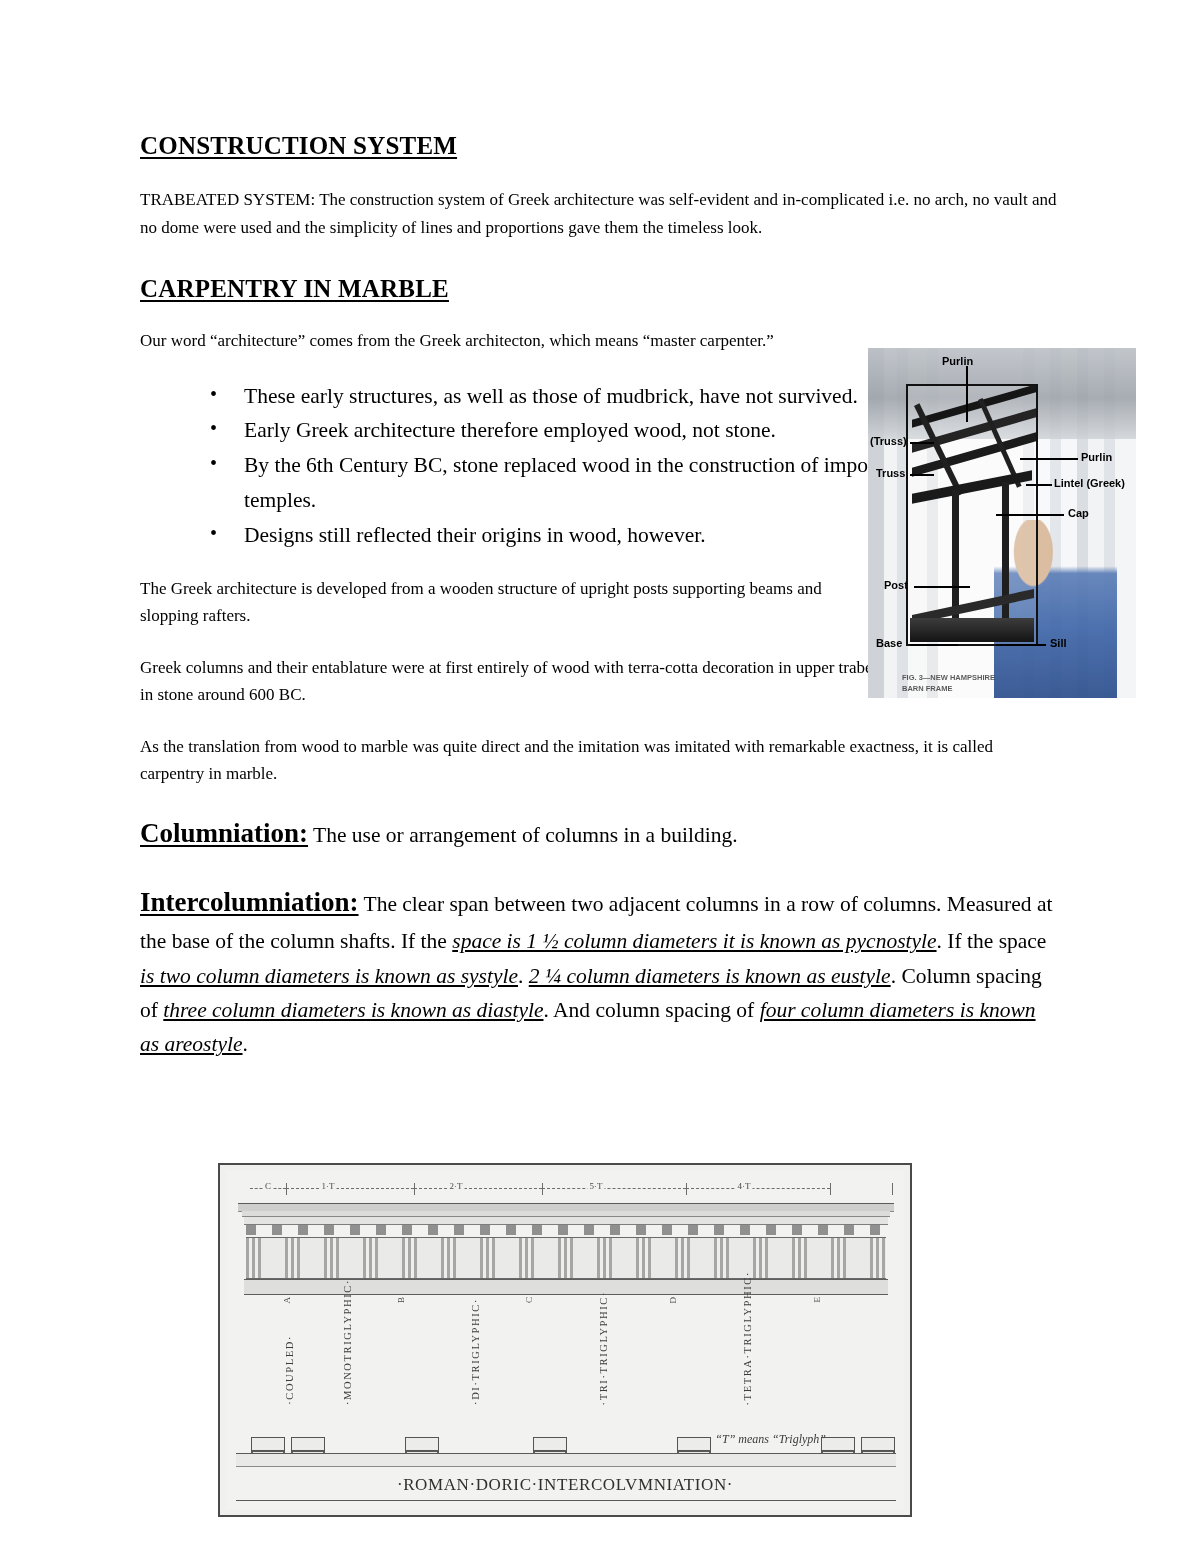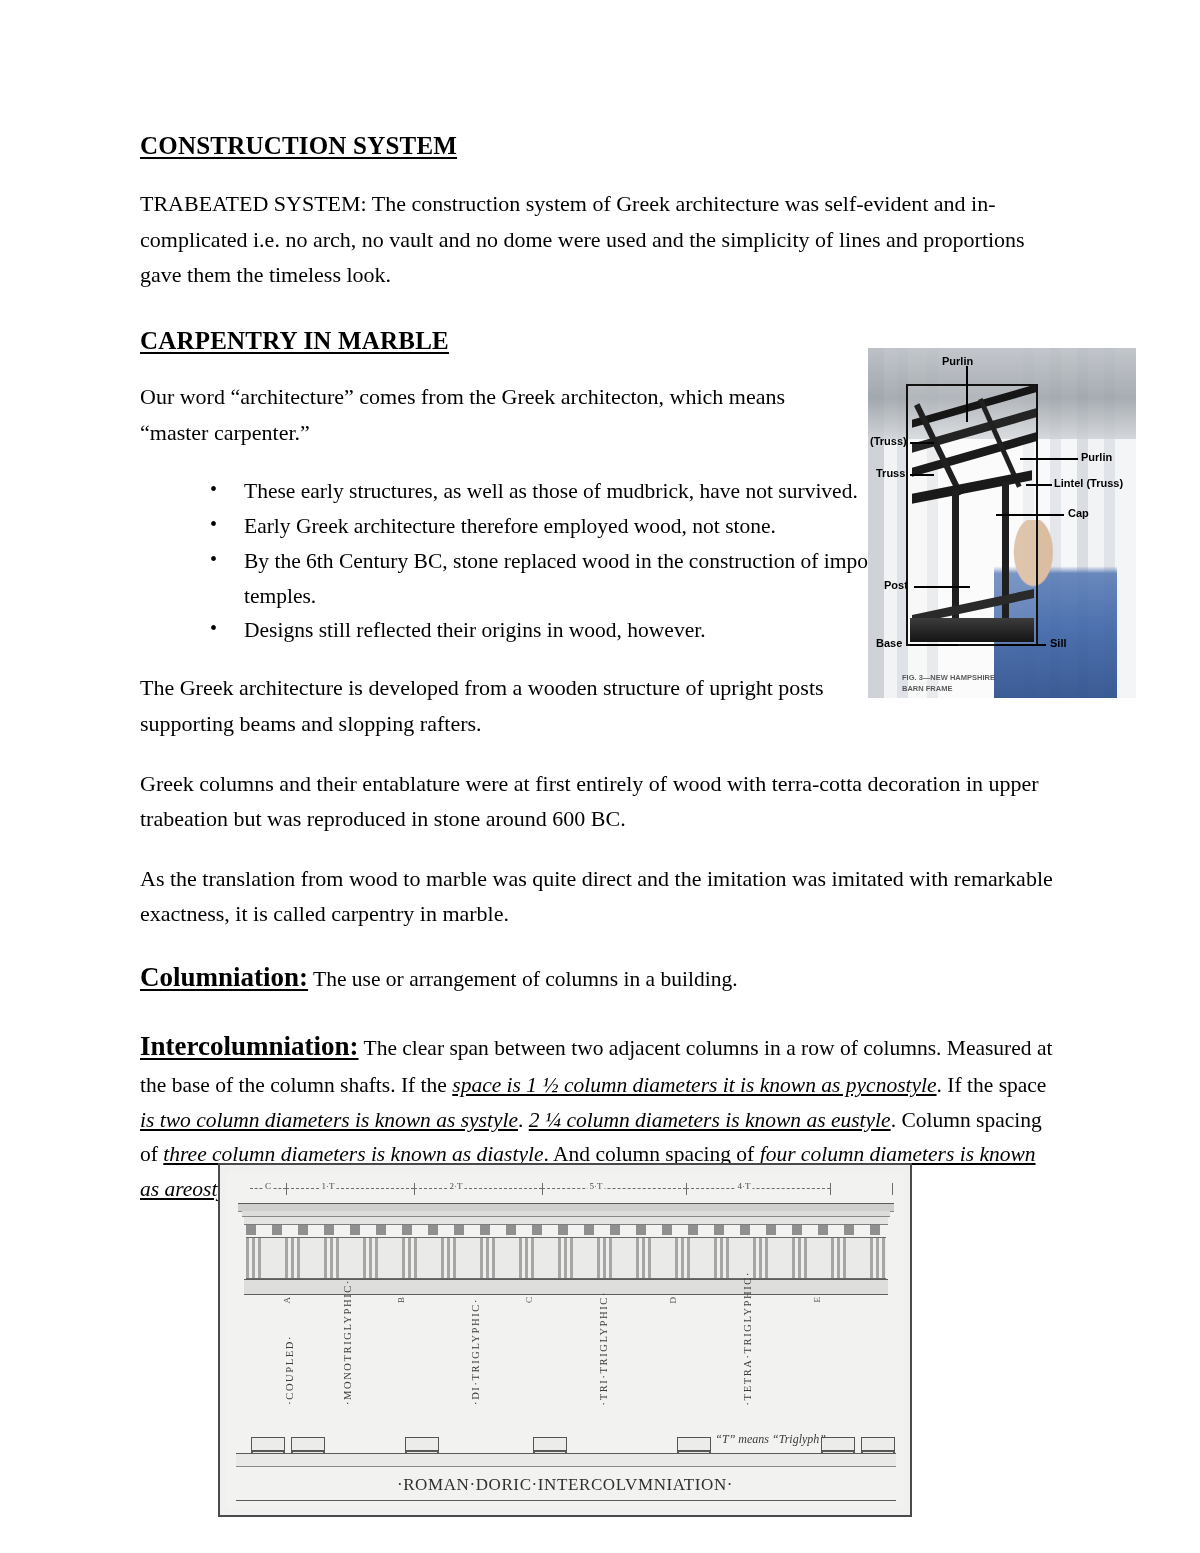--- a/index.html
+++ b/index.html
@@ -34,21 +34,21 @@
   }
   h1.sec2 {
     font-size: 25px;
     font-weight: bold;
     text-decoration: underline;
     text-underline-offset: 3px;
     margin: 34px 0 24px 0;
     letter-spacing: .2px;
   }
   p.body {
-    font-size: 22px;
+    font-size: 17px;
     line-height: 1.62;
     margin: 0 0 24px 0;
     text-align: left;
   }
   p.narrow { width: 700px; }
   ul.bullets {
     margin: 0 0 22px 0;
     padding: 0 0 0 70px;
     list-style: none;
     width: 740px;
@@ -428,21 +428,21 @@
     <div class="leader" style="left:158px; top:136px; width:26px;"></div>
     <div class="leader" style="left:128px; top:166px; width:68px;"></div>
     <div class="leader" style="left:128px; top:296px; width:50px;"></div>
 
     <div class="lbl" style="left:74px; top:8px;">Purlin</div>
     <div class="lbl" style="left:2px; top:88px;">(Truss)</div>
     <div class="lbl" style="left:8px; top:120px;">Truss</div>
     <div class="lbl" style="left:16px; top:232px;">Post</div>
     <div class="lbl" style="left:8px; top:290px;">Base</div>
     <div class="lbl" style="left:213px; top:104px;">Purlin</div>
-    <div class="lbl" style="left:186px; top:130px;">Lintel (Truss)</div>
+    <div class="lbl" style="left:186px; top:130px;">Lintel (Greek)</div>
     <div class="lbl" style="left:200px; top:160px;">Cap</div>
     <div class="lbl" style="left:182px; top:290px;">Sill</div>
 
     <div class="truss-cap-text">
       <div>FIG. 3—NEW HAMPSHIRE</div>
       <div>BARN FRAME</div>
     </div>
   </div>
 
   <div class="doric-fig">

